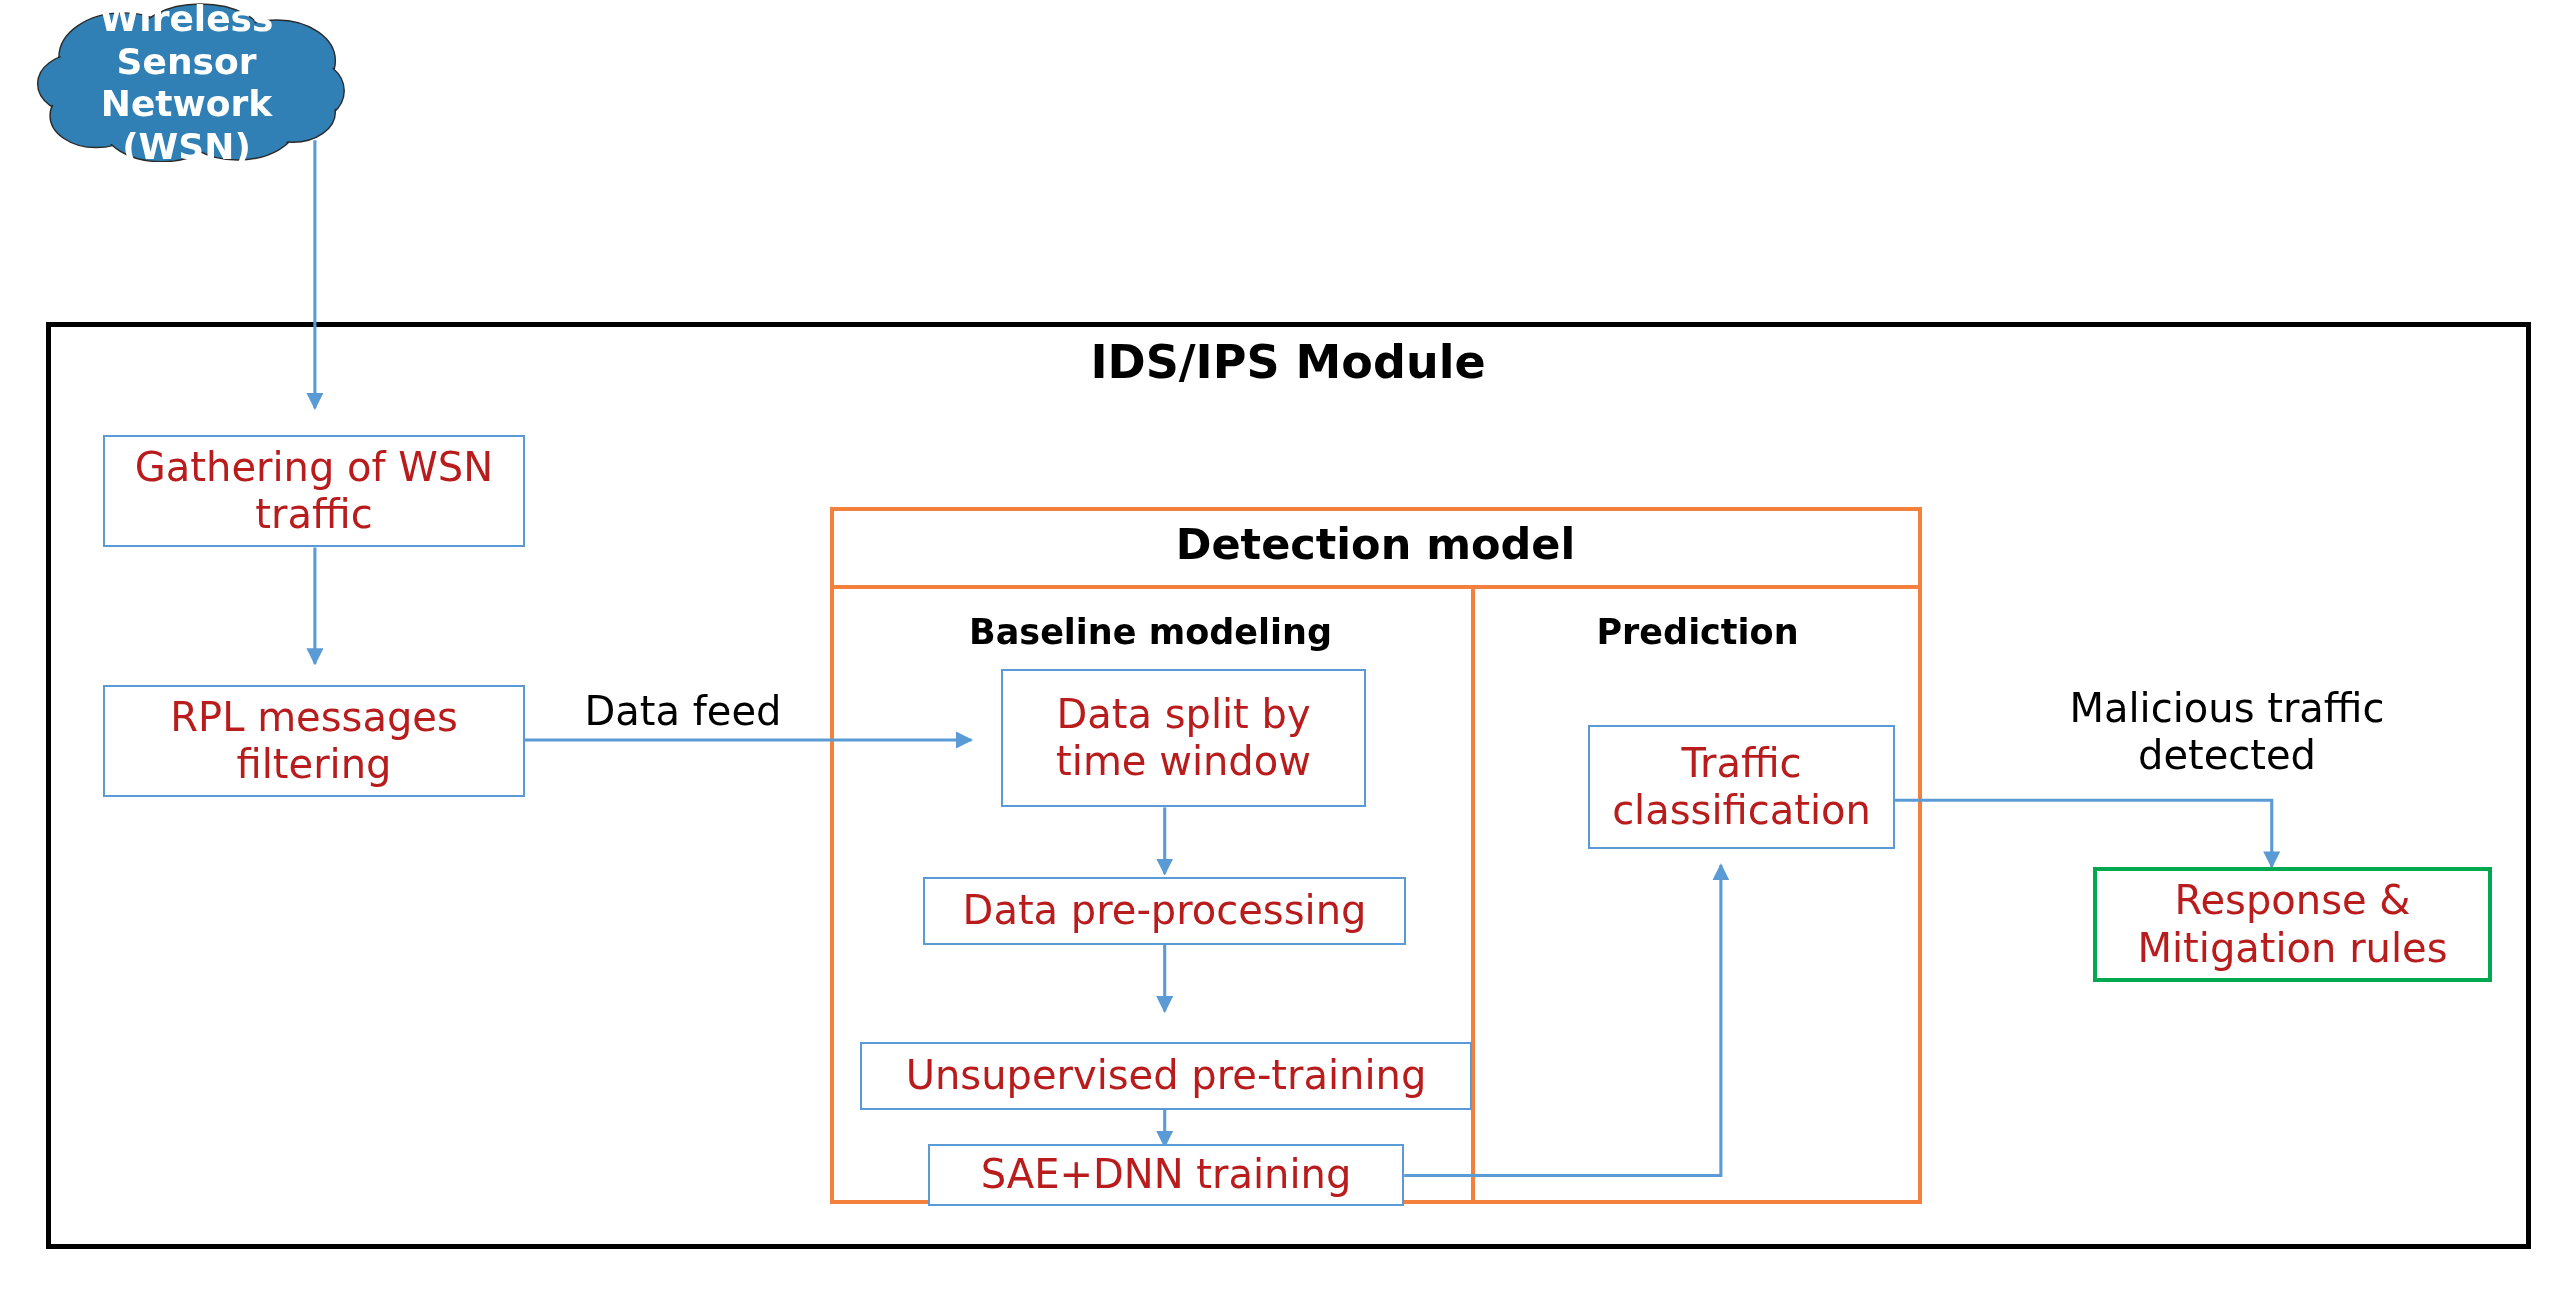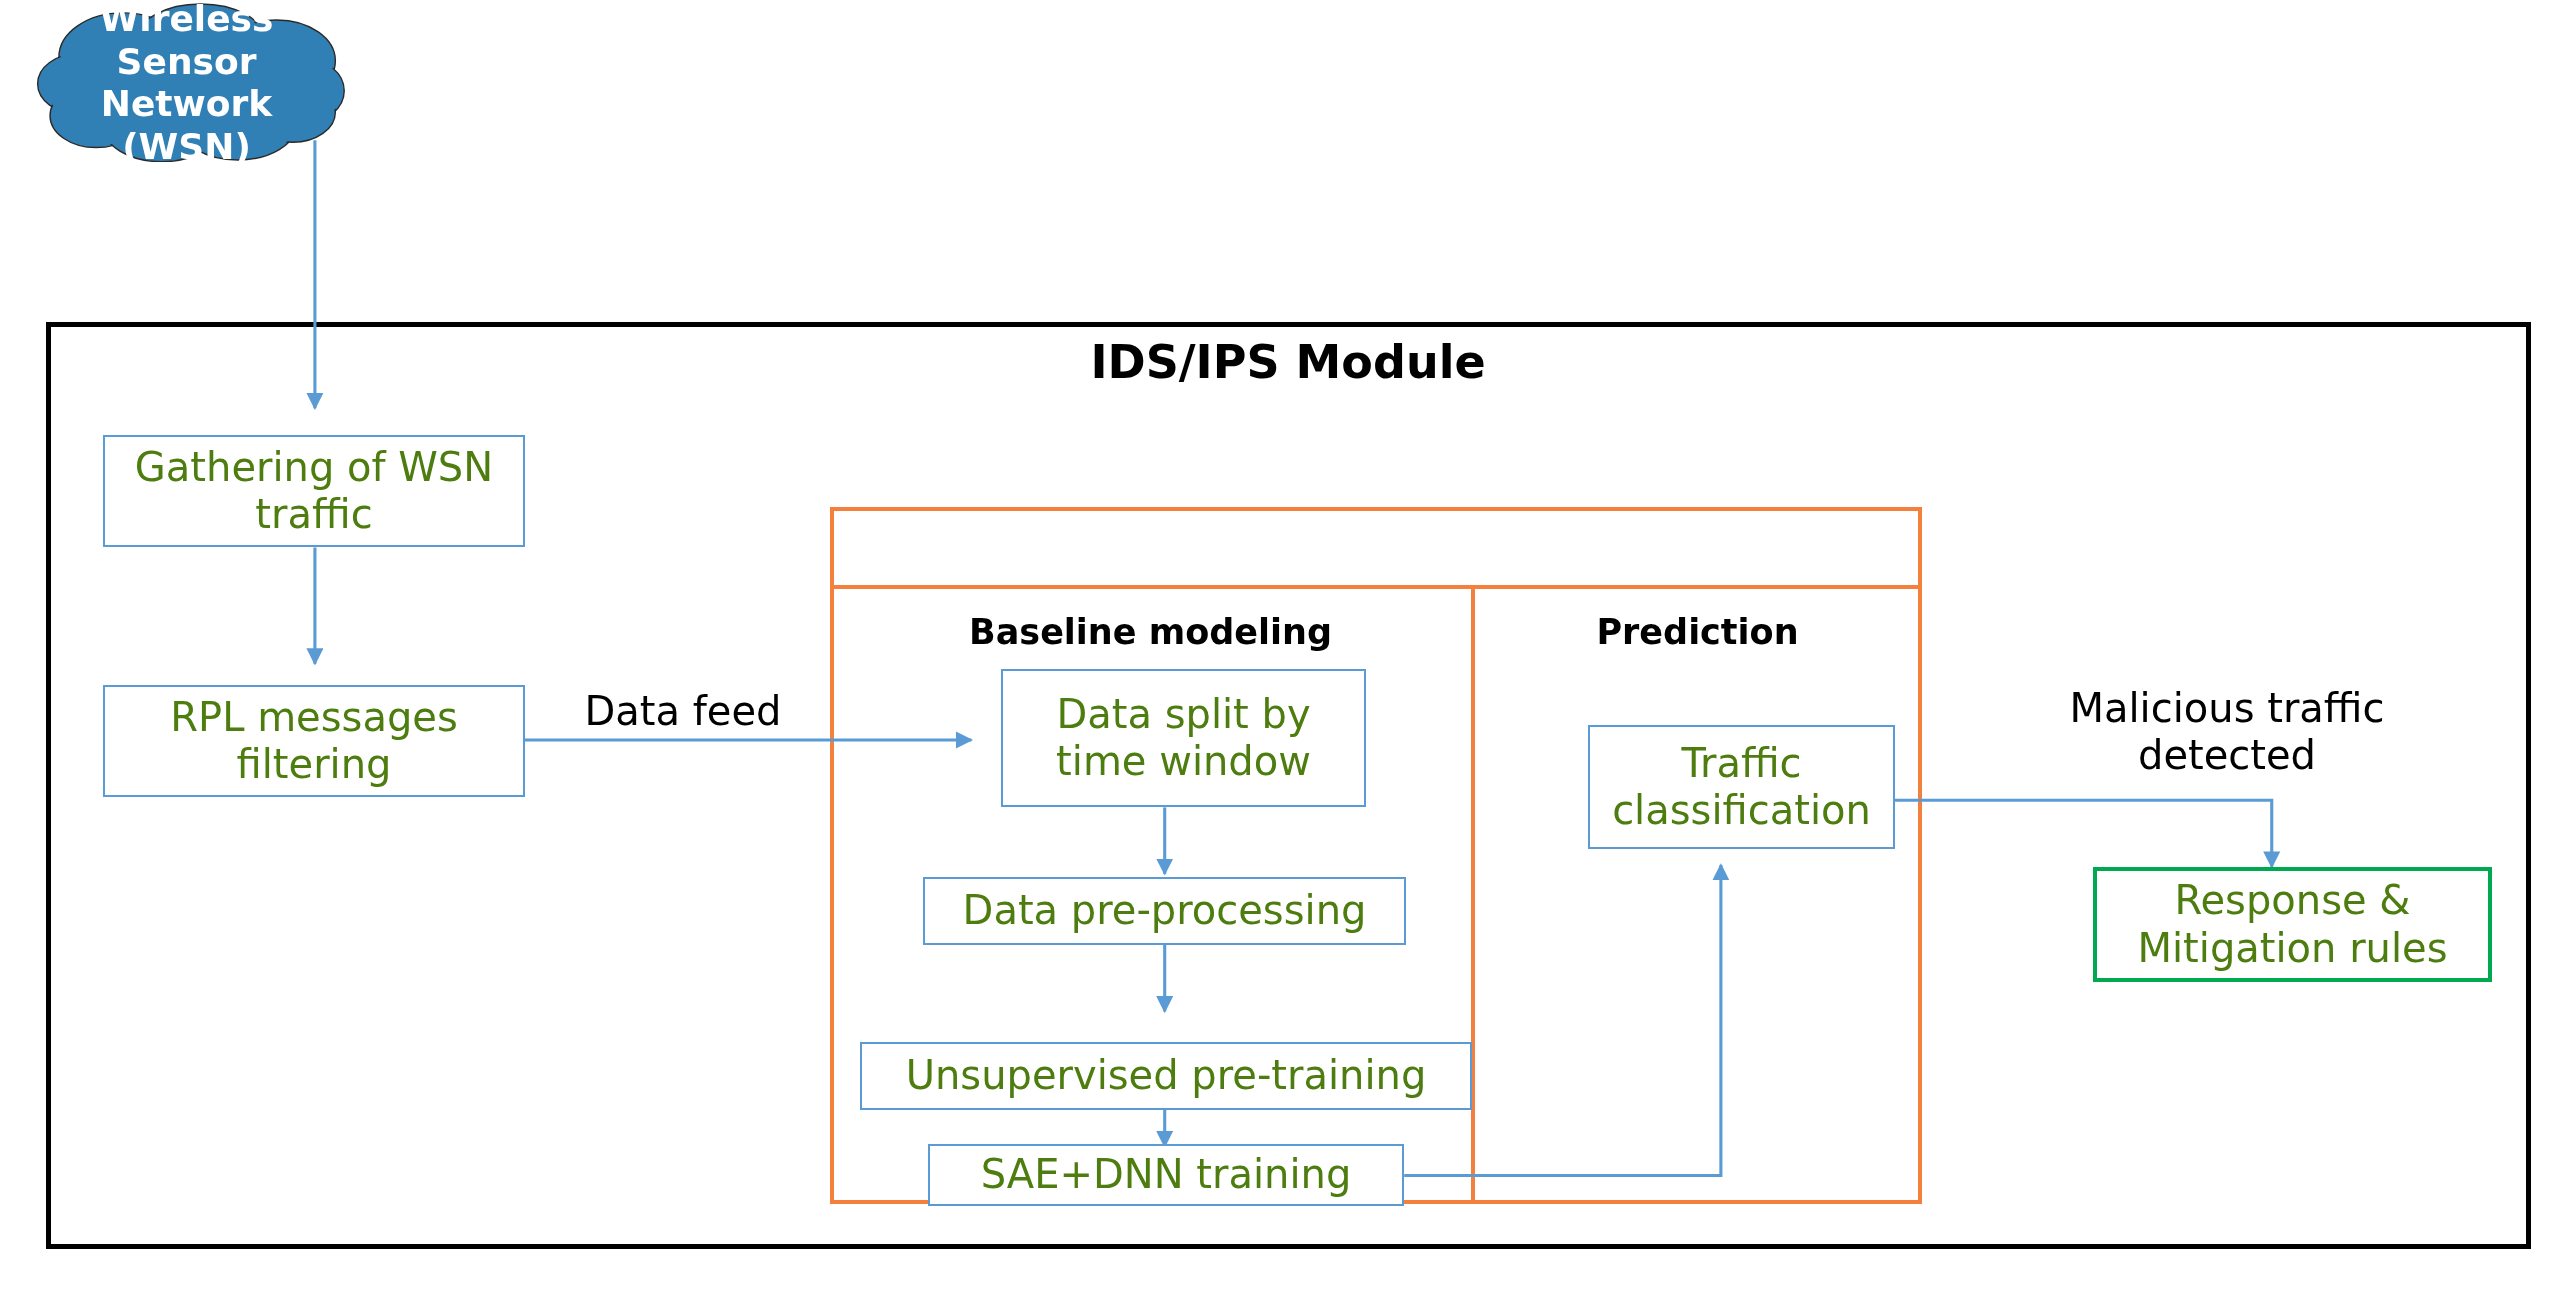--- a/index.html
+++ b/index.html
@@ -24,21 +24,21 @@
     pointer-events: none;
   }
   .node {
     position: absolute;
     box-sizing: border-box;
     display: flex;
     align-items: center;
     justify-content: center;
     text-align: center;
     background: #ffffff;
-    color: #4d7c0f;
+    color: #b91c1c;
     line-height: 1.18;
   }
   .blue-box {
     border: 2.7px solid #5B9BD5;
     font-size: 40px;
   }
   .green-box {
     border: 4.4px solid #00A94F;
     font-size: 40px;
   }
@@ -140,20 +140,21 @@
   </div>
 
   <div class="outer-module" style="left:46px; top:322px; width:2485px; height:927px;"></div>
 
   <div class="title-bold" style="left:933px; top:335px; width:710px; font-size:46px;">IDS/IPS Module</div>
 
   <div class="detect-box" style="left:830px; top:507px; width:1092px; height:697px;"></div>
   <div class="detect-divider-h" style="left:830px; top:585px; width:1092px; height:4.4px;"></div>
   <div class="detect-divider-v" style="left:1471px; top:585px; width:4.4px; height:618px;"></div>
 
+  <div class="title-bold" style="left:932px; top:519px; width:887px; font-size:43px;">Detection model</div>
 
   <div class="title-bold" style="left:888px; top:612px; width:525px; font-size:35px;">Baseline modeling</div>
 
   <div class="title-bold" style="left:1520px; top:612px; width:355px; font-size:35px;">Prediction</div>
 
   <svg class="layer" viewBox="0 0 2904 1455" width="2576" height="1291">
     <defs>
       <marker id="arrowblue" viewBox="0 0 10 10" refX="9" refY="5" markerWidth="5.5" markerHeight="5.5" orient="auto-start-reverse">
         <path d="M 0 0 L 10 5 L 0 10 z" fill="#5B9BD5"></path>
       </marker>

